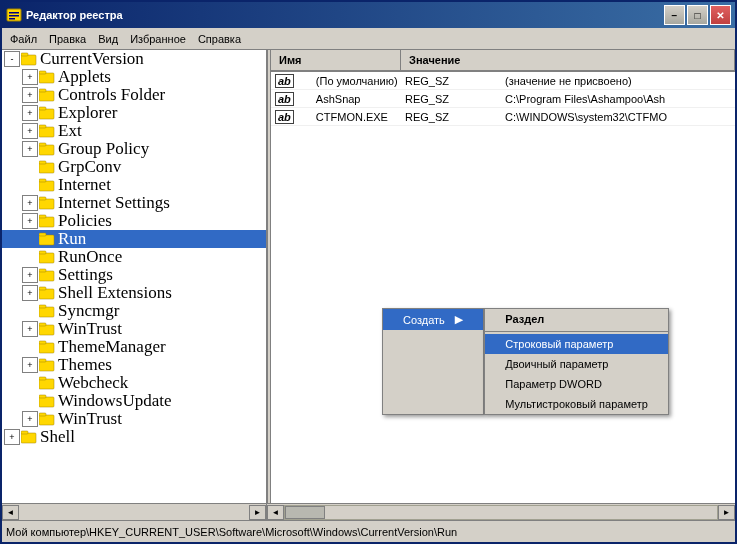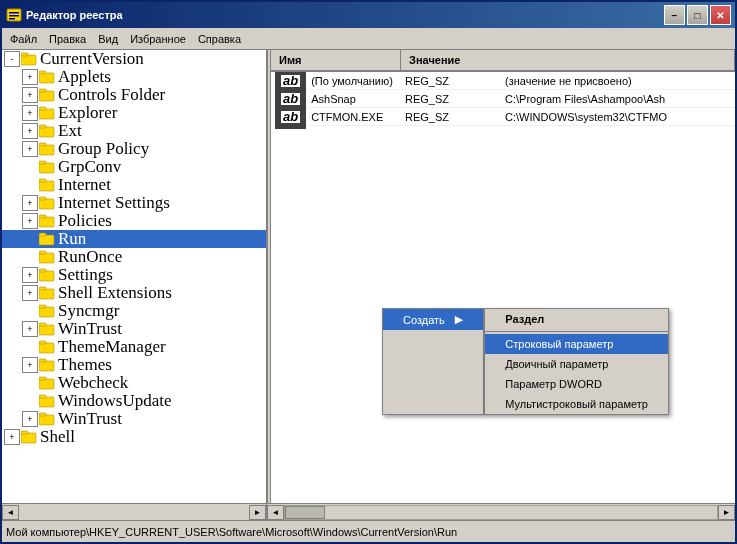--- a/index.html
+++ b/index.html
@@ -285,27 +285,27 @@
 
     
     ::-webkit-scrollbar { width: 17px; height: 17px; }
     ::-webkit-scrollbar-track { background: #d4d0c8; }
     ::-webkit-scrollbar-thumb { background: #a8a8a0; border: 1px solid #808080; }
     ::-webkit-scrollbar-button { background: #d4d0c8; border: 1px solid #808080; height: 17px; }
 
     .ab-icon {
       display: inline-block;
       background: white;
-      border: 6px solid #404040;
-      font-size: 13px;
+      border: 1px solid #404040;
+      font-size: 11px;
       font-weight: bold;
       color: #000;
       padding: 0 2px;
       line-height: 12px;
-      margin-right: 3px;
+      margin-right: 20px;
       font-style: italic;
     }
 
     .panel-divider {
       width: 4px;
       background: #d4d0c8;
       border-left: 1px solid #808080;
       border-right: 1px solid #808080;
       cursor: col-resize;
       flex-shrink: 0;

